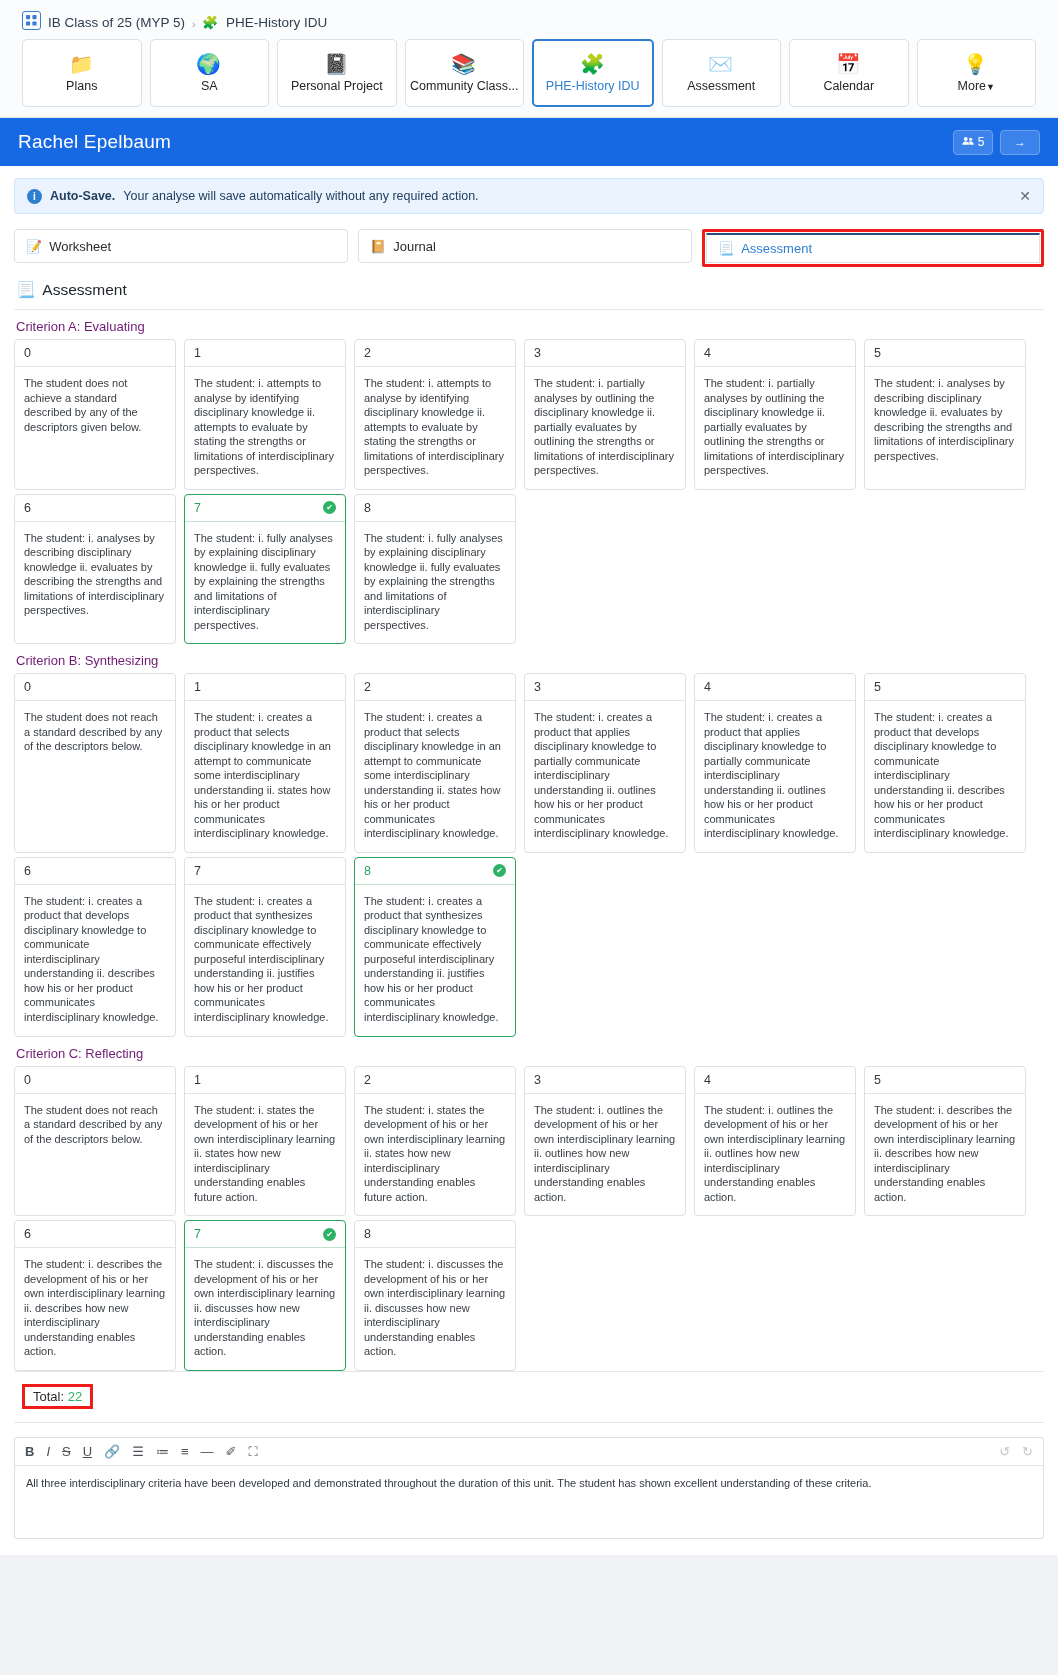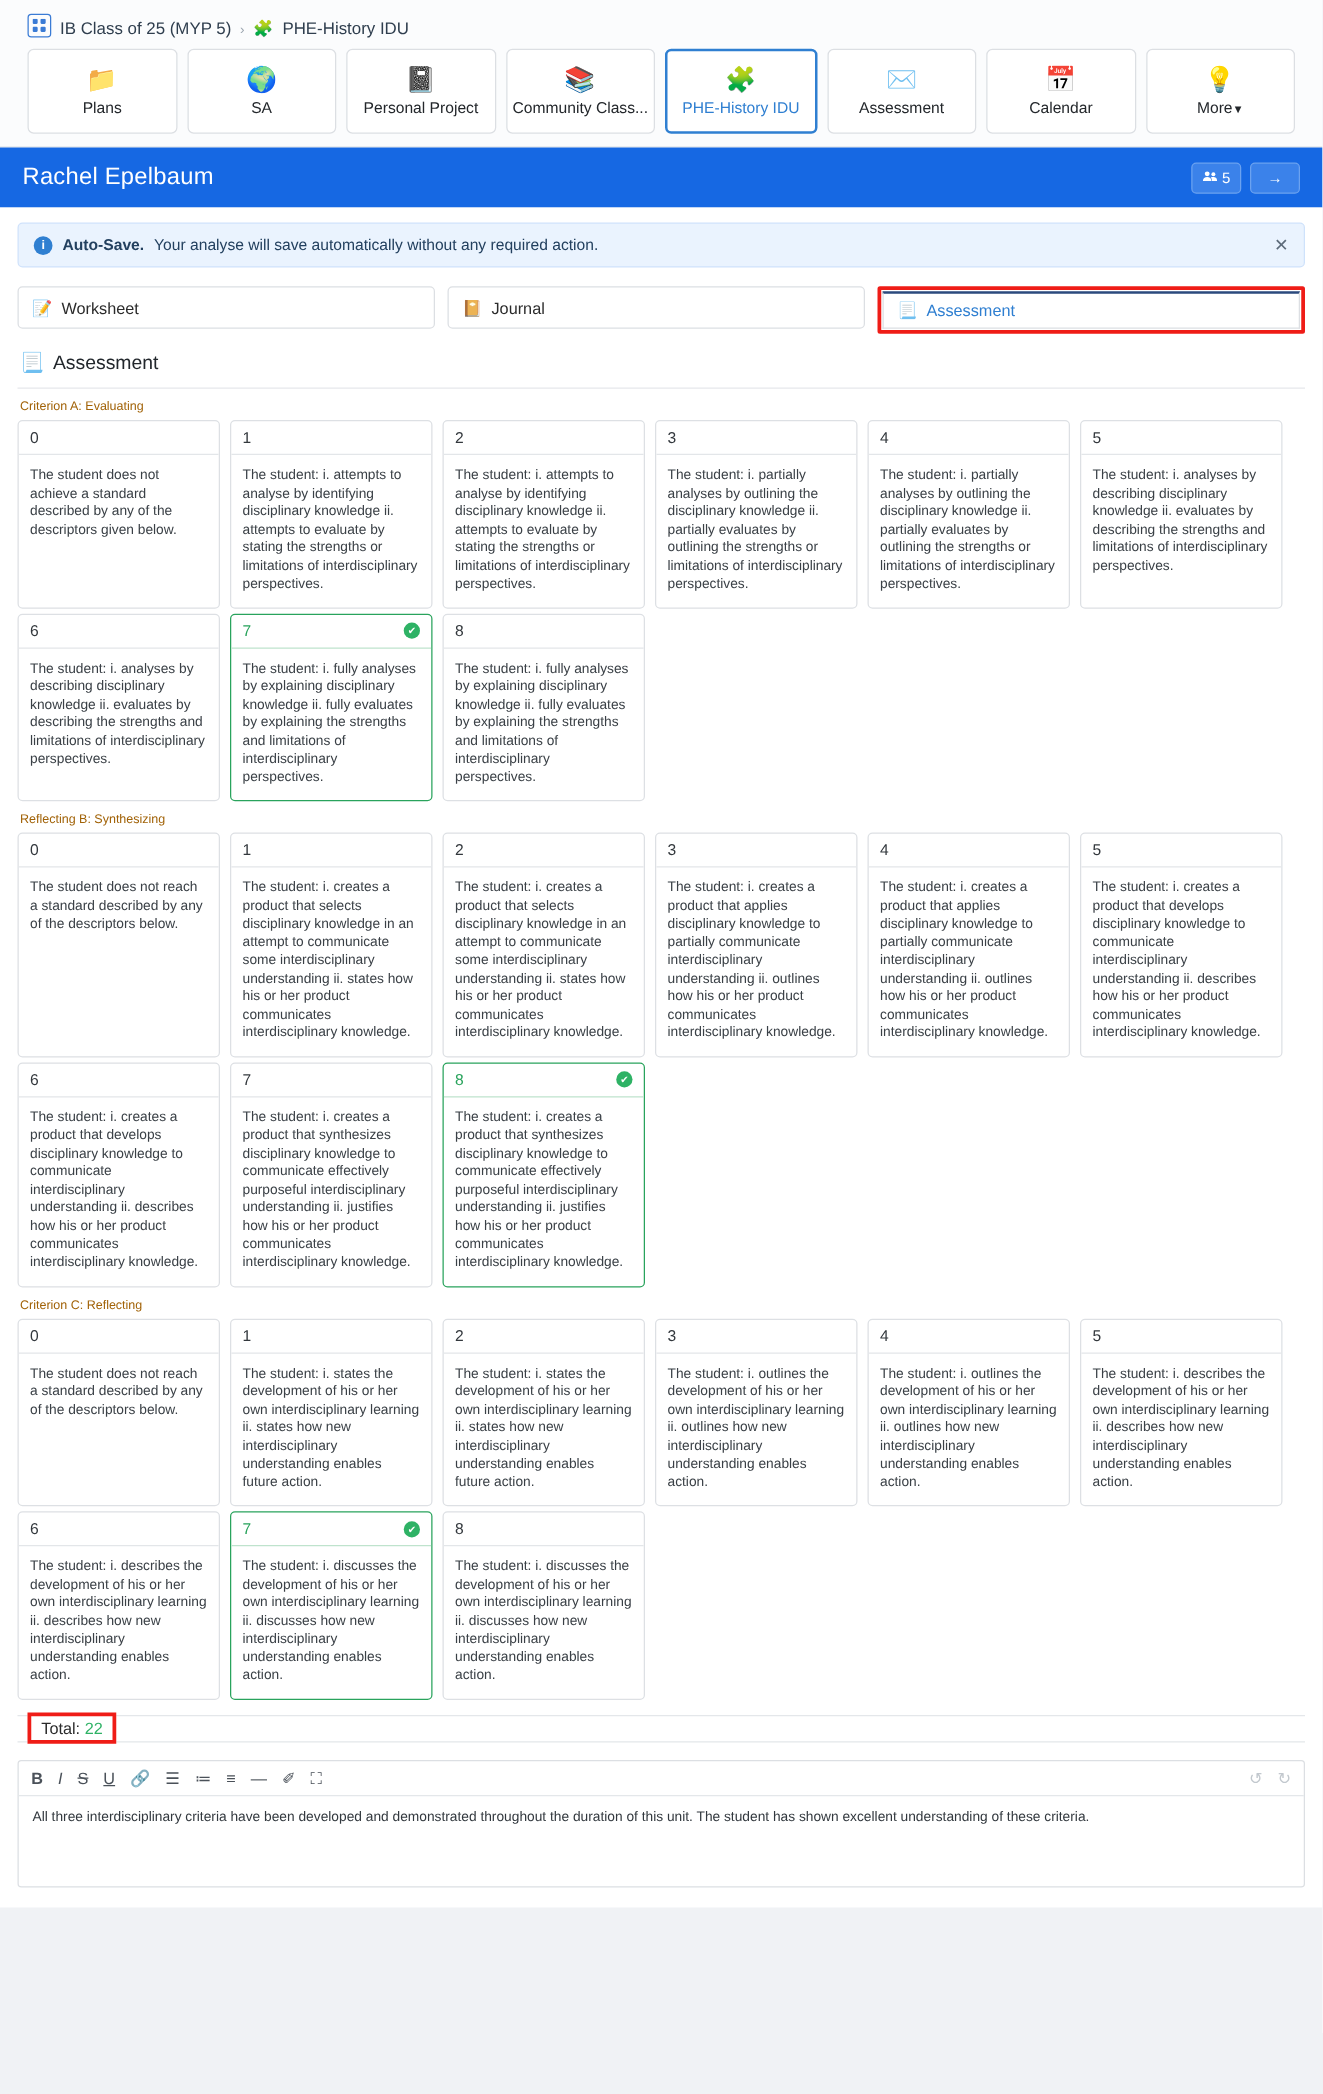--- a/index.html
+++ b/index.html
@@ -99,21 +99,21 @@
   }
   .subtab-wrap.highlight .subtab { border-radius: 0; height: 30px; }
 
   .sectitle {
     display: flex; align-items: center; gap: 7px;
     font-size: 15.5px; margin: 14px 0 10px 2px; color: #22272c;
   }
   .hr { border-top: 1px solid #e6e8eb; }
 
   
-  .crit-label { font-size: 10px; margin: 9px 0 5px 2px; color: #a16207; }
+  .crit-label { font-size: 13px; margin: 9px 0 5px 2px; color: #701a75; }
   .grid { display: flex; gap: 8px; flex-wrap: wrap; }
   .cell {
     width: 162px;
     background: #fff;
     border: 1px solid #dde0e4;
     border-radius: 4px;
     display: flex; flex-direction: column;
     cursor: pointer;
     overflow: hidden;
   }
@@ -132,22 +132,22 @@
   .check {
     width: 13px; height: 13px; border-radius: 50%; background: #2eb265;
     color: #fff; font-size: 8px; display: flex;
     align-items: center; justify-content: center;
   }
 
   .rowgap { height: 4px; }
 
   
   .totalbar {
-    margin-top: 12px; border-top: 1px solid #e4e7ea; border-bottom: 1px solid #e4e7ea;
-    display: flex; align-items: center; height: 22px;
+    border-top: 1px solid #e4e7ea; border-bottom: 1px solid #e4e7ea;
+    display: flex; align-items: center; height: 52px;
   }
   .total-hl {
     border: 3px solid #ef1c17; padding: 2px 8px; margin-left: 8px;
     font-size: 13px; background: #fff;
   }
   .total-hl .tval { color: #2eb265; }
 
   
   .commentwrap { padding: 14px 14px 16px 14px; }
   .clabel { font-size: 11.5px; color: #3b4249; margin-bottom: 5px; }
@@ -334,21 +334,21 @@
             </div>
             <div class="body">The student: i. fully analyses by explaining disciplinary knowledge ii. fully evaluates by explaining the strengths and limitations of interdisciplinary perspectives.</div>
           </div>
           <div class="cell">
             <div class="head">
               <span>8</span>
             </div>
             <div class="body">The student: i. fully analyses by explaining disciplinary knowledge ii. fully evaluates by explaining the strengths and limitations of interdisciplinary perspectives.</div>
           </div>
         </div>
-        <div class="crit-label">Reflecting B: Synthesizing</div>
+        <div class="crit-label">Criterion B: Synthesizing</div>
         <div class="grid">
           <div class="cell">
             <div class="head">
               <span>0</span>
             </div>
             <div class="body">The student does not reach a standard described by any of the descriptors below.</div>
           </div>
           <div class="cell">
             <div class="head">
               <span>1</span>

